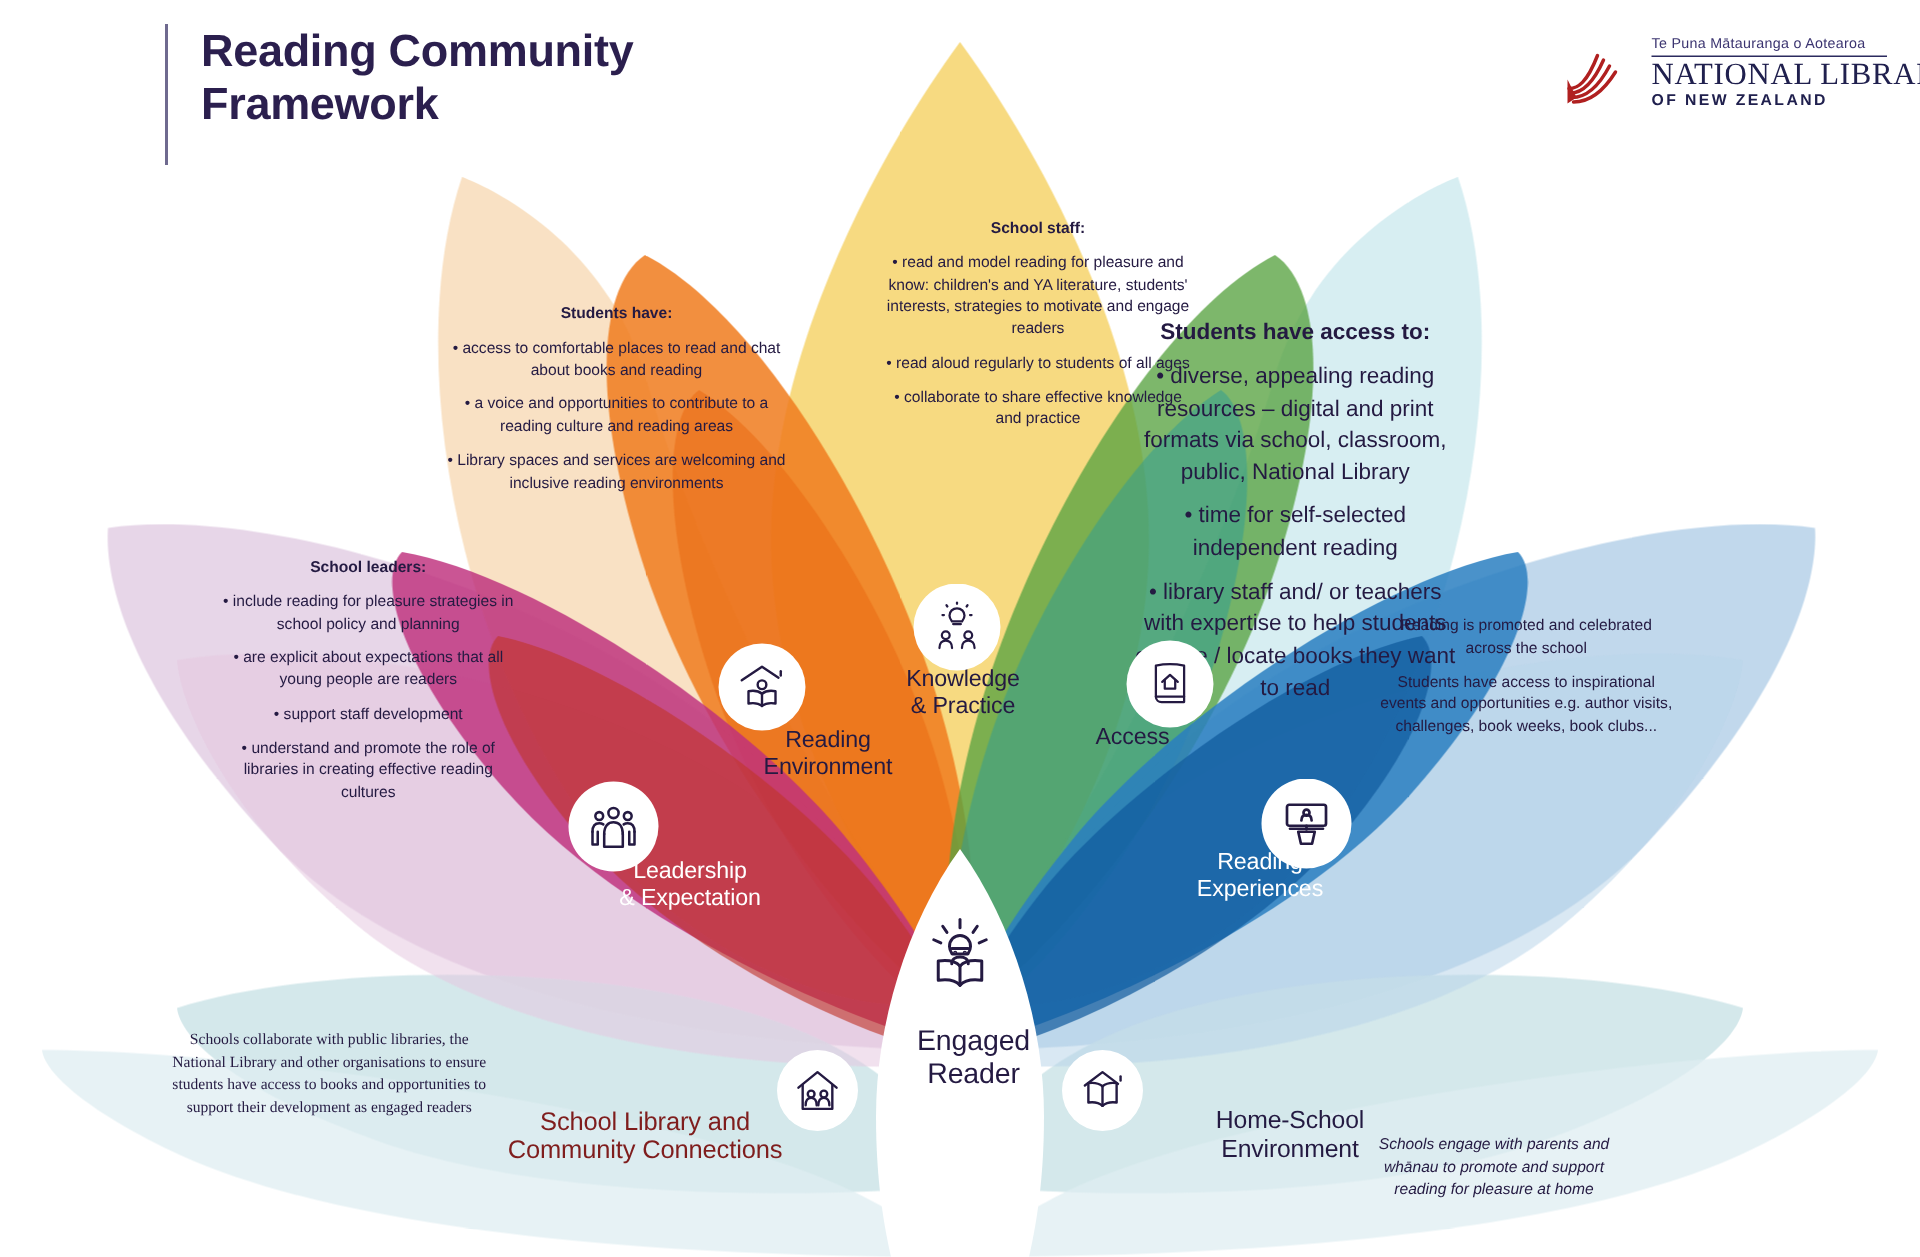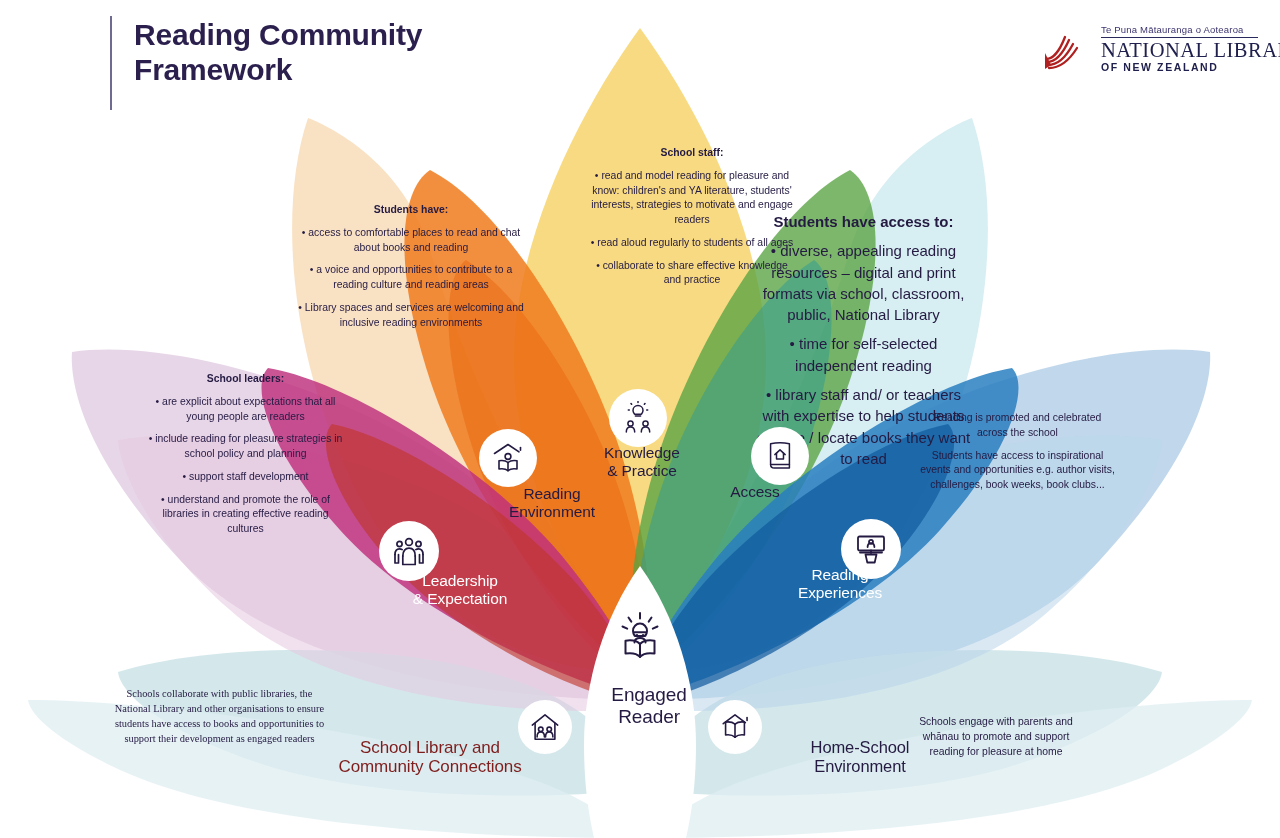--- a/index.html
+++ b/index.html
@@ -47,21 +47,21 @@
   .blk .hd{font-weight:bold;display:block;margin-bottom:5px;}
   .blk p{margin:0 0 8px 0;}
   .blk p:last-child{margin-bottom:0;}
 
   #txt-knowledge{left:548px;top:146px;width:208px;font-size:10.4px;line-height:1.42;margin-left:40px;}
   #txt-environment{left:296px;top:203px;width:230px;font-size:10.4px;line-height:1.42;}
   #txt-access{left:756px;top:211px;width:215px;font-size:15px;line-height:1.42;}
   #txt-leadership{left:148px;top:372px;width:195px;font-size:10.4px;line-height:1.42;}
   #txt-experiences{left:920px;top:411px;width:195px;font-size:10.4px;line-height:1.42;}
   #txt-community{left:112px;top:686px;width:215px;font-size:10.4px;line-height:1.45;font-family:Liberation Serif, serif;}
-  #txt-home{left:906px;top:714px;width:180px;font-size:10.4px;line-height:1.45;}
+  #txt-home{left:906px;top:756px;width:180px;font-size:10.4px;line-height:1.45;font-style:italic;}
 
   
   .node-label{
     position:absolute;text-align:center;font-weight:normal;
     line-height:1.14;letter-spacing:-0.1px;
   }
   .node-label span{display:block;}
   #lbl-knowledge{left:562px;top:444px;width:160px;font-size:15.5px;color:#241a42;}
   #lbl-environment{left:472px;top:485px;width:160px;font-size:15.5px;color:#241a42;}
   #lbl-access{left:695px;top:483px;width:120px;font-size:15.5px;color:#241a42;}
@@ -178,22 +178,22 @@
       </p>
     <p>• diverse, appealing reading resources – digital and print formats via school, classroom, public, National Library</p>
     <p>• time for self-selected independent reading</p>
     <p>• library staff and/ or teachers with expertise to help students choose / locate books they want to read</p>
   </div>
 
   <div class="blk" id="txt-leadership">
     <p>
         <span class="hd">School leaders:</span>
       </p>
+    <p>• include reading for pleasure strategies in school policy and planning</p>
     <p>• are explicit about expectations that all young people are readers</p>
-    <p>• include reading for pleasure strategies in school policy and planning</p>
     <p>• support staff development</p>
     <p>• understand and promote the role of libraries in creating effective reading cultures</p>
   </div>
 
   <div class="blk" id="txt-experiences">
     <p>Reading is promoted and celebrated across the school</p>
     <p>Students have access to inspirational events and opportunities e.g. author visits, challenges, book weeks, book clubs...</p>
   </div>
 
   <div class="blk" id="txt-community">

